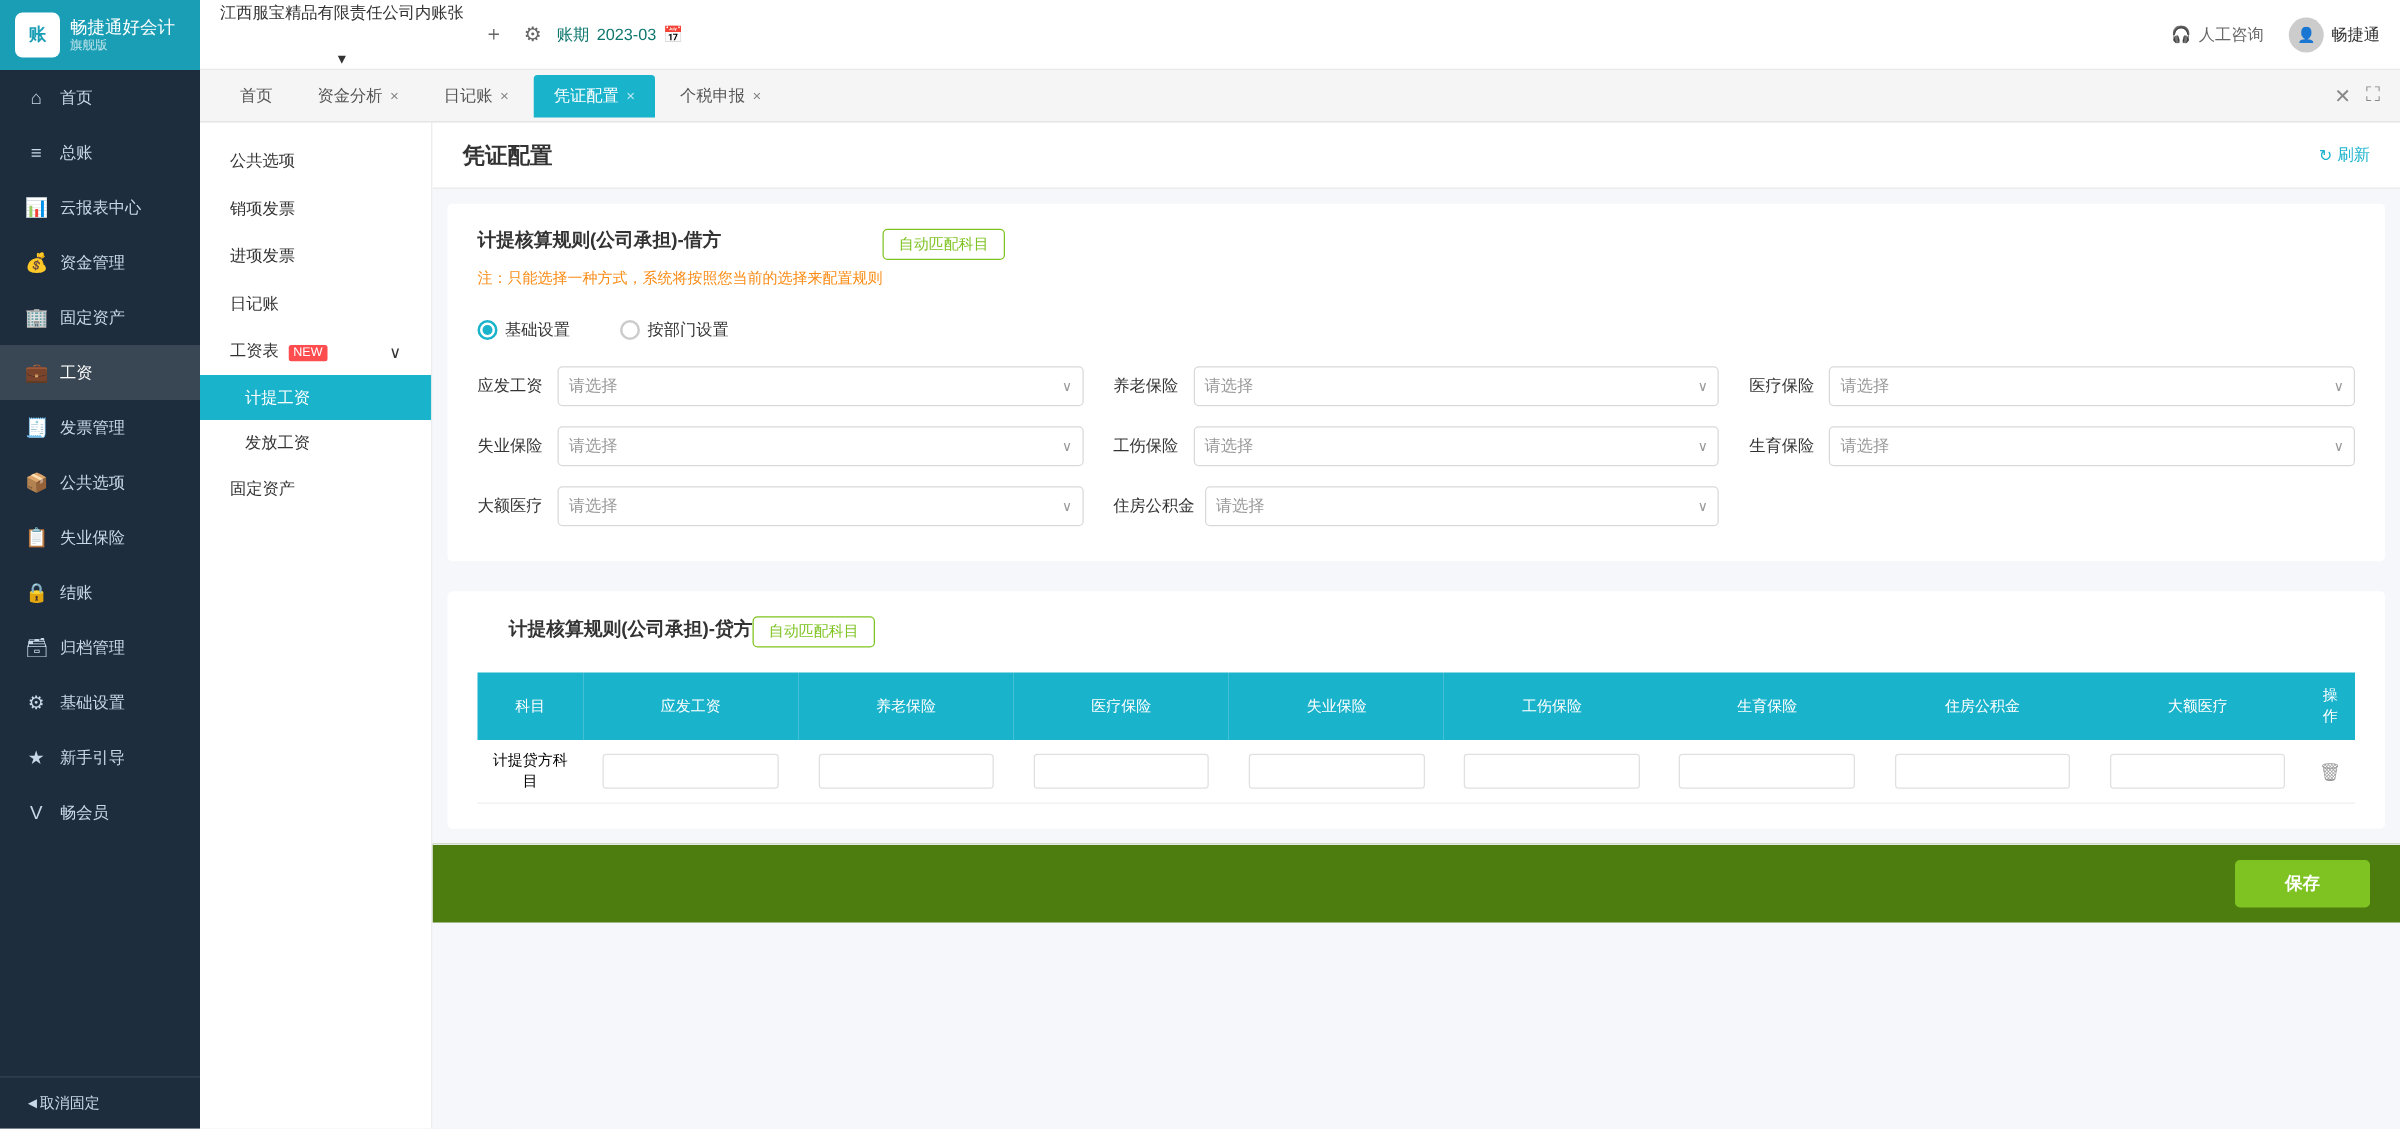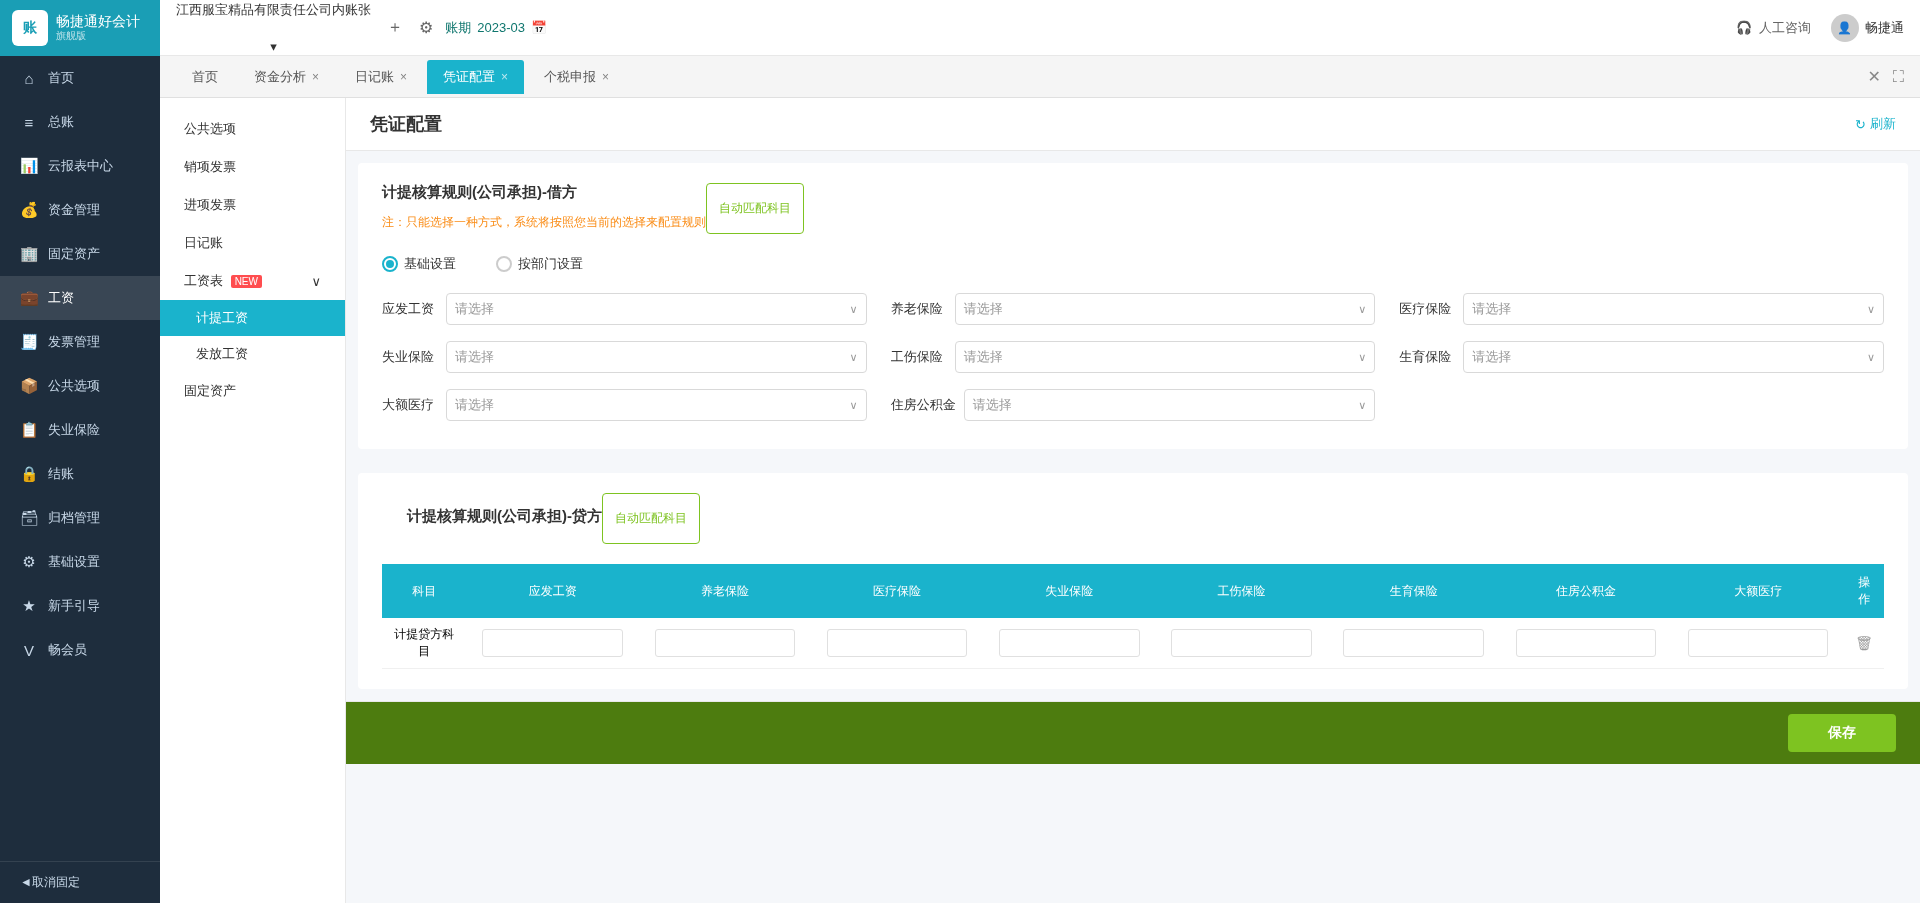--- a/index.html
+++ b/index.html
@@ -190,21 +190,21 @@
       background: white;
       display: flex; align-items: center; justify-content: space-between;
       cursor: pointer;
     }
     .form-select-arrow { color: #999; font-size: 11px; }
 
     .auto-match-btn {
       border: 1px solid #7ec321;
       color: #7ec321;
       background: white;
-      padding: 16px 12px;
+      padding: 3px 12px;
       border-radius: 4px;
       cursor: pointer;
       font-size: 12px;
       float: right;
       margin-bottom: 8px;
     }
 
     
     .credit-table { width: 100%; border-collapse: collapse; margin-top: 8px; }
     .credit-table th {

